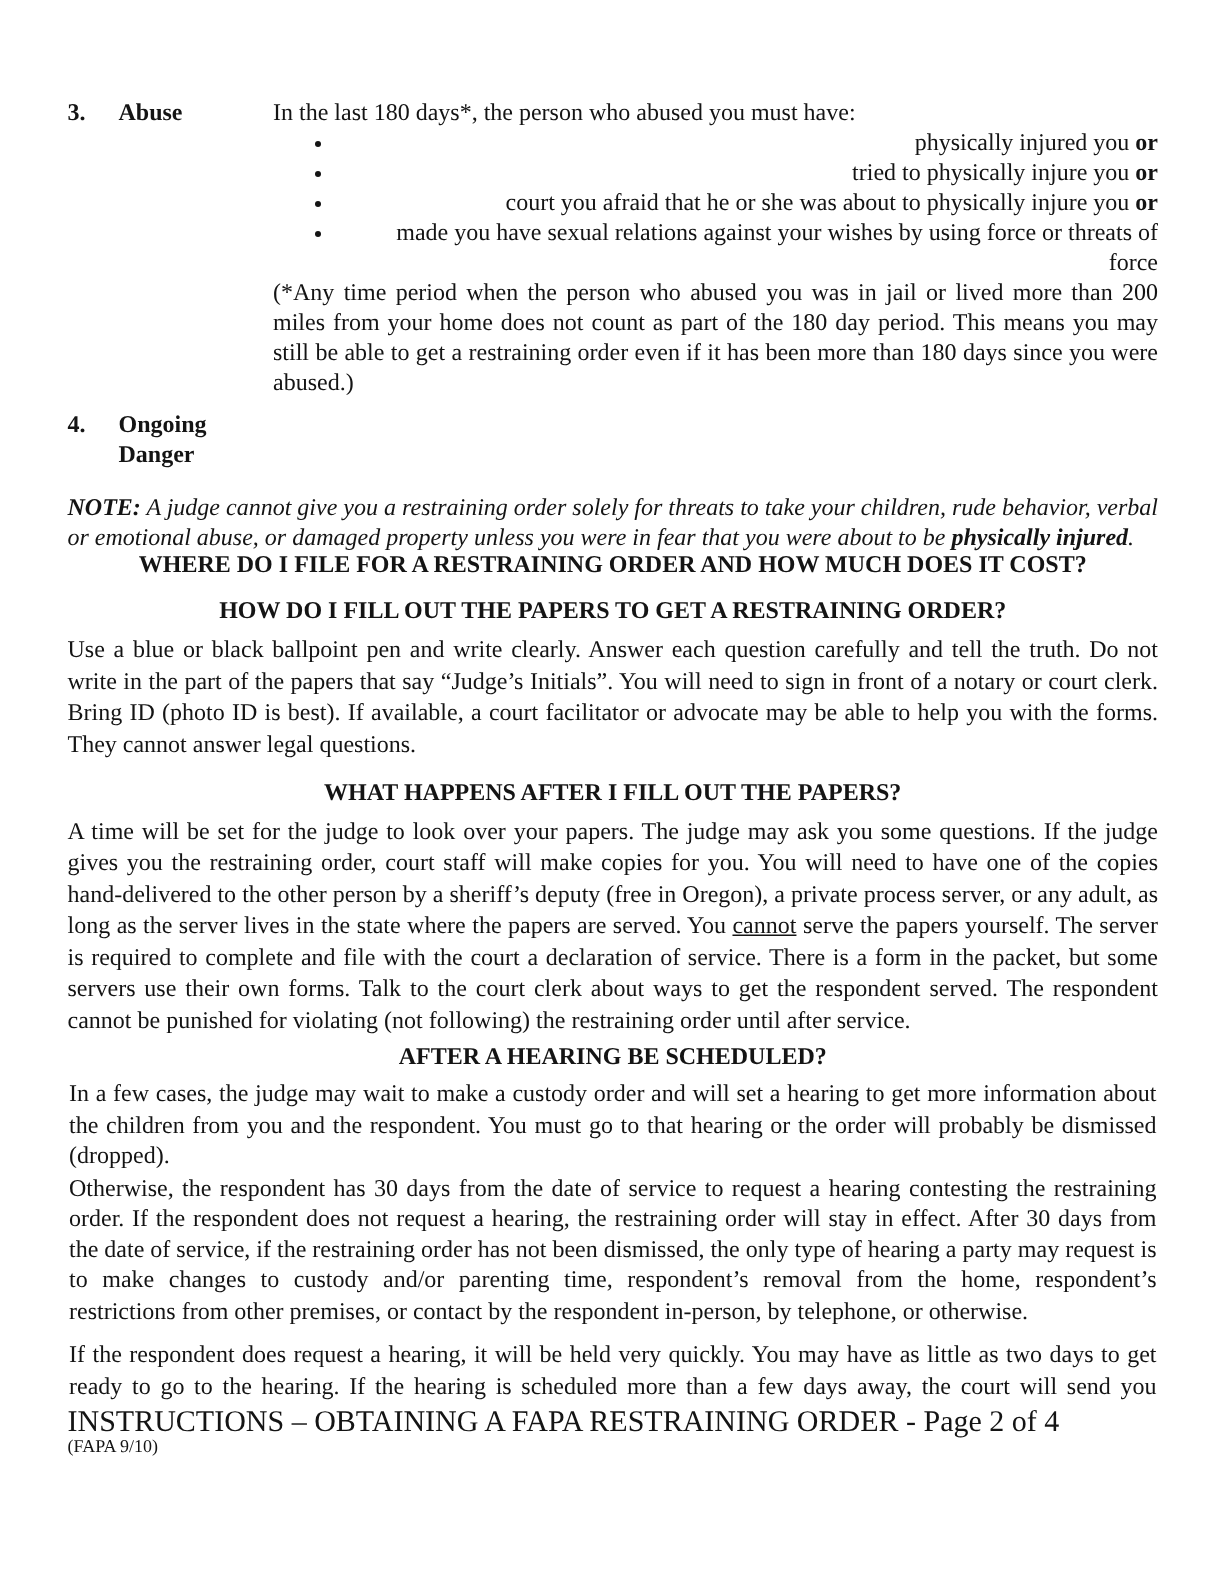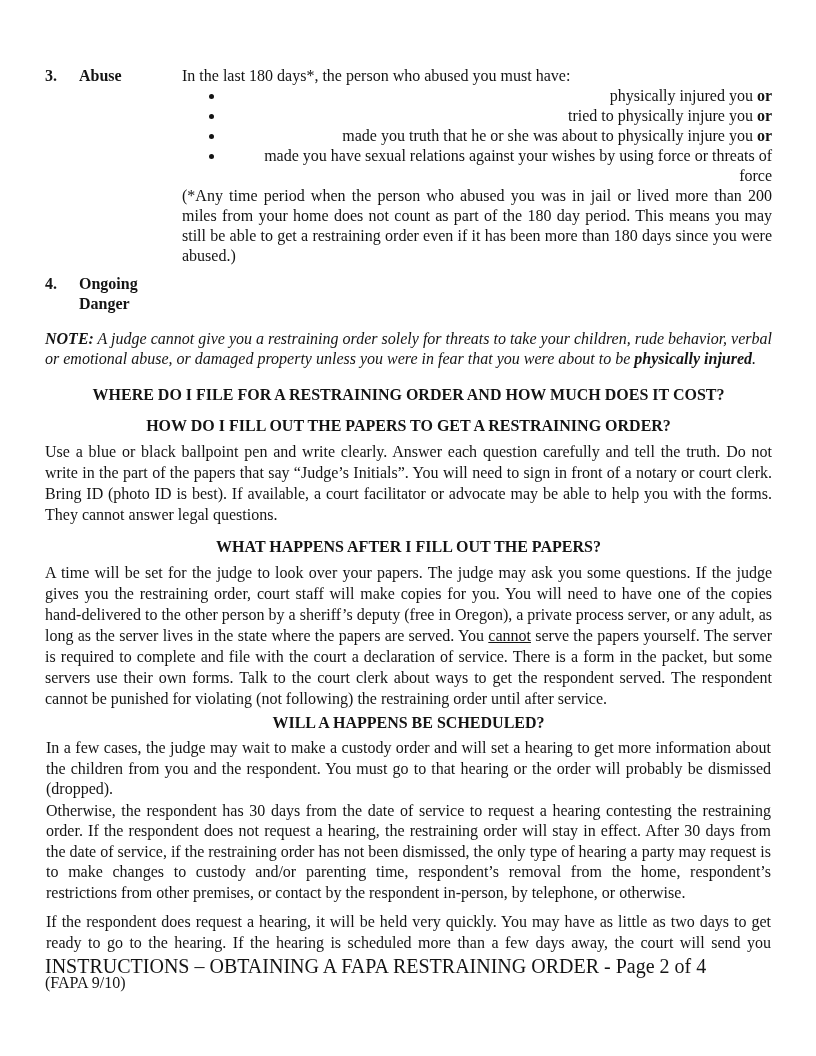--- a/index.html
+++ b/index.html
@@ -25,47 +25,47 @@
   .ibody p { margin: 0; }
   .bullets { margin: 0; padding-left: 43px; list-style: disc outside; text-align: right; }
   .bullets li { padding-left: 5px; }
   .bold { font-weight: bold; }
   
   .note { margin: 15px 0 0 0; line-height: 19.5px; text-align: justify; }
   .it { font-style: italic; }
   .bi { font-style: italic; font-weight: bold; }
   
   .h { font-weight: bold; text-align: center; font-size: 16px; line-height: 18px; margin: 13px 0 6px 0; }
-  .h.first { margin-top: 18px; }
+  .h.first { margin-top: 0; }
   .h.tight { margin-top: 5px; }
   
   .sp { margin: 0; line-height: 21px; text-align: justify; }
   .hearing-p { margin: 1px; line-height: 20.5px; text-align: justify; }
   .gap-above { margin-top: 9px; }
   .flush-last { text-align-last: justify; }
   .u { text-decoration: underline; }
   
   .footer { margin-top: 4px; }
   .footer-main { font-weight: normal; font-size: 20px; line-height: 18px; }
-  .footer-sub { font-size: 16px; line-height: 15px; }
+  .footer-sub { font-size: 12px; line-height: 15px; }
 </style>
 </head>
 <body>
 
 <div class="page">
 
   <div class="item">
     <div class="num">3.</div>
     <div class="ilabel">Abuse</div>
     <div class="ibody">
       <p>In the last 180 days*, the person who abused you must have:</p>
       <ul class="bullets">
         <li><span>physically injured you </span><span class="bold">or</span></li>
         <li><span>tried to physically injure you </span><span class="bold">or</span></li>
-        <li><span>made you truth that he or she was about to physically injure you </span><span class="bold">or</span></li>
+        <li><span>court you afraid that he or she was about to physically injure you </span><span class="bold">or</span></li>
         <li><span>made you have sexual relations against your wishes by using force or threats of force</span><span class="bold"></span></li>
       </ul>
       <p>(*Any time period when the person who abused you was in jail or lived more than 200 miles from your home does not count as part of the 180 day period.  This means you may still be able to get a restraining order even if it has been more than 180 days since you were abused.)</p>
     </div>
   </div>
 
   <div class="item item-4">
     <div class="num">4.</div>
     <div class="ilabel">Ongoing Danger</div>
   </div>
@@ -73,21 +73,21 @@
   <p class="note"><span class="bi">NOTE:</span><span class="it"> A judge cannot give you a restraining order solely for threats to take your children, rude behavior, verbal or emotional abuse, or damaged property unless you were in fear that you were about to be </span><span class="bi">physically injured</span><span class="it">.</span></p>
 
   <div class="h first">WHERE DO I FILE FOR A RESTRAINING ORDER AND HOW MUCH DOES IT COST?</div>
 
   <div class="h">HOW DO I FILL OUT THE PAPERS TO GET A RESTRAINING ORDER?</div>
   <p class="sp">Use a blue or black ballpoint pen and write clearly.  Answer each question carefully and tell the truth.  Do not write in the part of the papers that say “Judge’s Initials”.  You will need to sign in front of a notary or court clerk.  Bring ID (photo ID is best).  If available, a court facilitator or advocate may be able to help you with the forms.  They cannot answer legal questions.</p>
 
   <div class="h">WHAT HAPPENS AFTER I FILL OUT THE PAPERS?</div>
   <p class="sp"><span>A time will be set for the judge to look over your papers.  The judge may ask you some questions.  If the judge gives you the restraining order, court staff will make copies for you.  You will need to have one of the copies hand-delivered to the other person by a sheriff’s deputy (free in Oregon), a private process server, or any adult, as long as the server lives in the state where the papers are served.  You </span><span class="u">cannot</span><span> serve the papers yourself.  The server is required to complete and file with the court a declaration of service.  There is a form in the packet, but some servers use their own forms.  Talk to the court clerk about ways to get the respondent served.  The respondent cannot be punished for violating (not following) the restraining order until after service.</span></p>
 
-  <div class="h tight">WILL A HAPPENS BE SCHEDULED?</div>
+  <div class="h tight">AFTER A HEARING BE SCHEDULED?</div>
   <p class="hearing-p">In a few cases, the judge may wait to make a custody order and will set a hearing to get more information about the children from you and the respondent. You must go to that hearing or the order will probably be dismissed (dropped).</p>
   <p class="hearing-p">Otherwise, the respondent has 30 days from the date of service to request a hearing contesting the restraining order.  If the respondent does not request a hearing, the restraining order will stay in effect.  After 30 days from the date of service, if the restraining order has not been dismissed, the only type of hearing a party may request is to make changes to custody and/or parenting time, respondent’s removal from the home, respondent’s restrictions from other premises, or contact by the respondent in-person, by telephone, or otherwise.</p>
   <p class="hearing-p gap-above flush-last">If the respondent does request a hearing, it will be held very quickly.  You may have as little as two days to get ready to go to the hearing.  If the hearing is scheduled more than a few days away, the court will send you</p>
 
   <div class="footer">
     <div class="footer-main">INSTRUCTIONS – OBTAINING A FAPA RESTRAINING ORDER - Page 2 of 4</div>
     <div class="footer-sub">(FAPA 9/10)</div>
   </div>
 
 </div>

